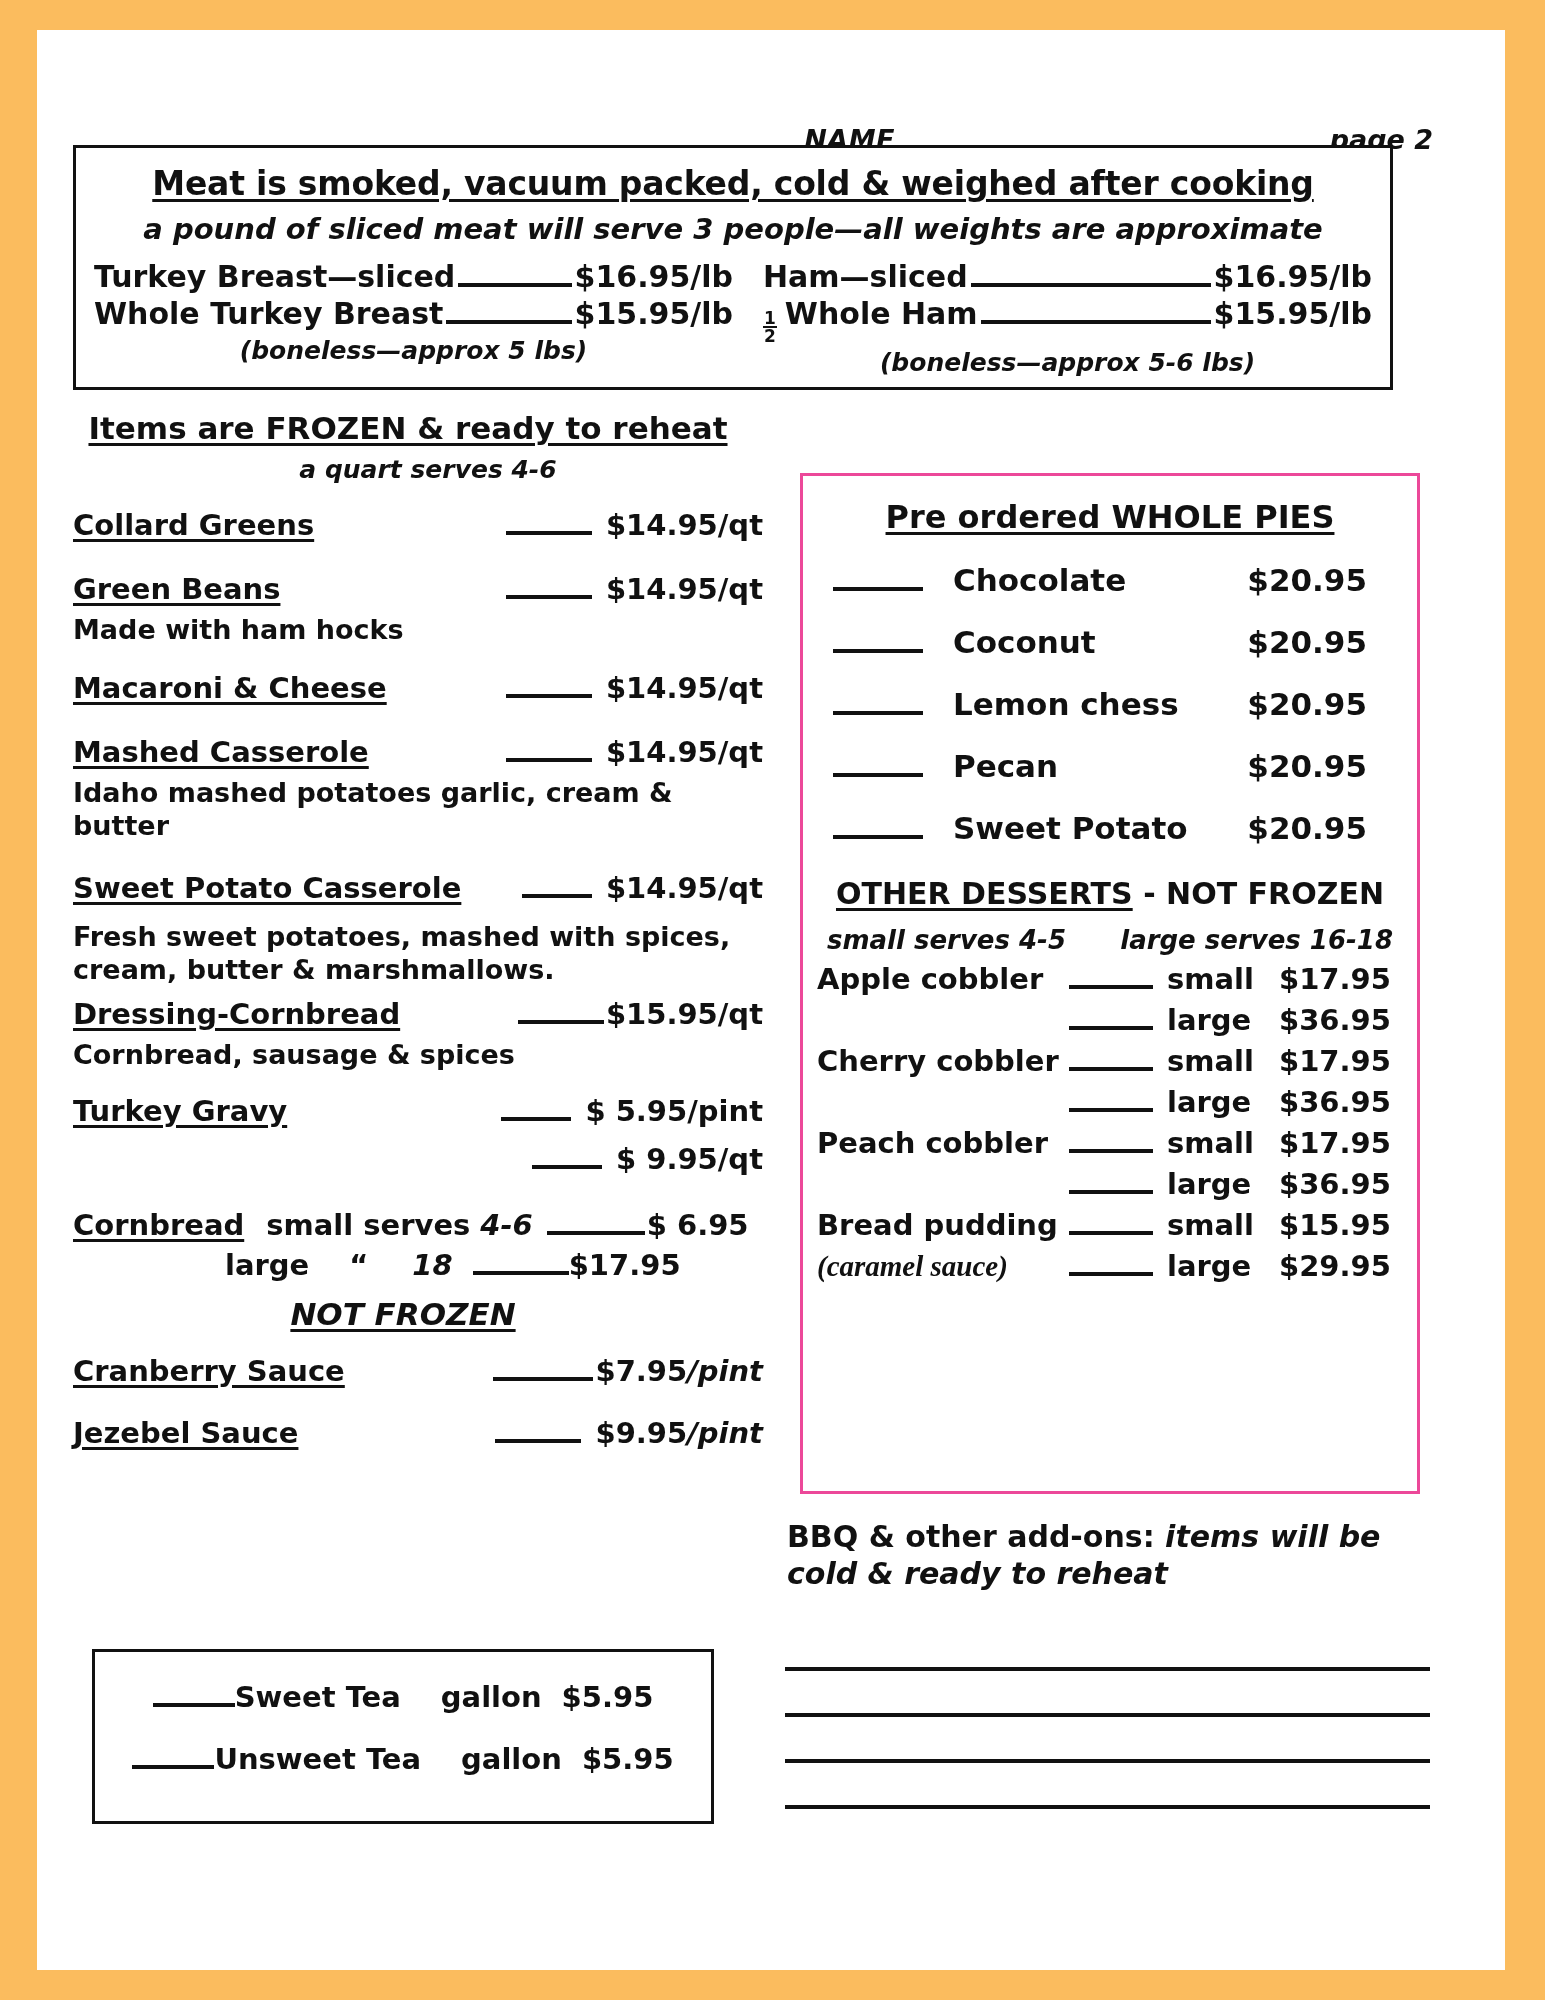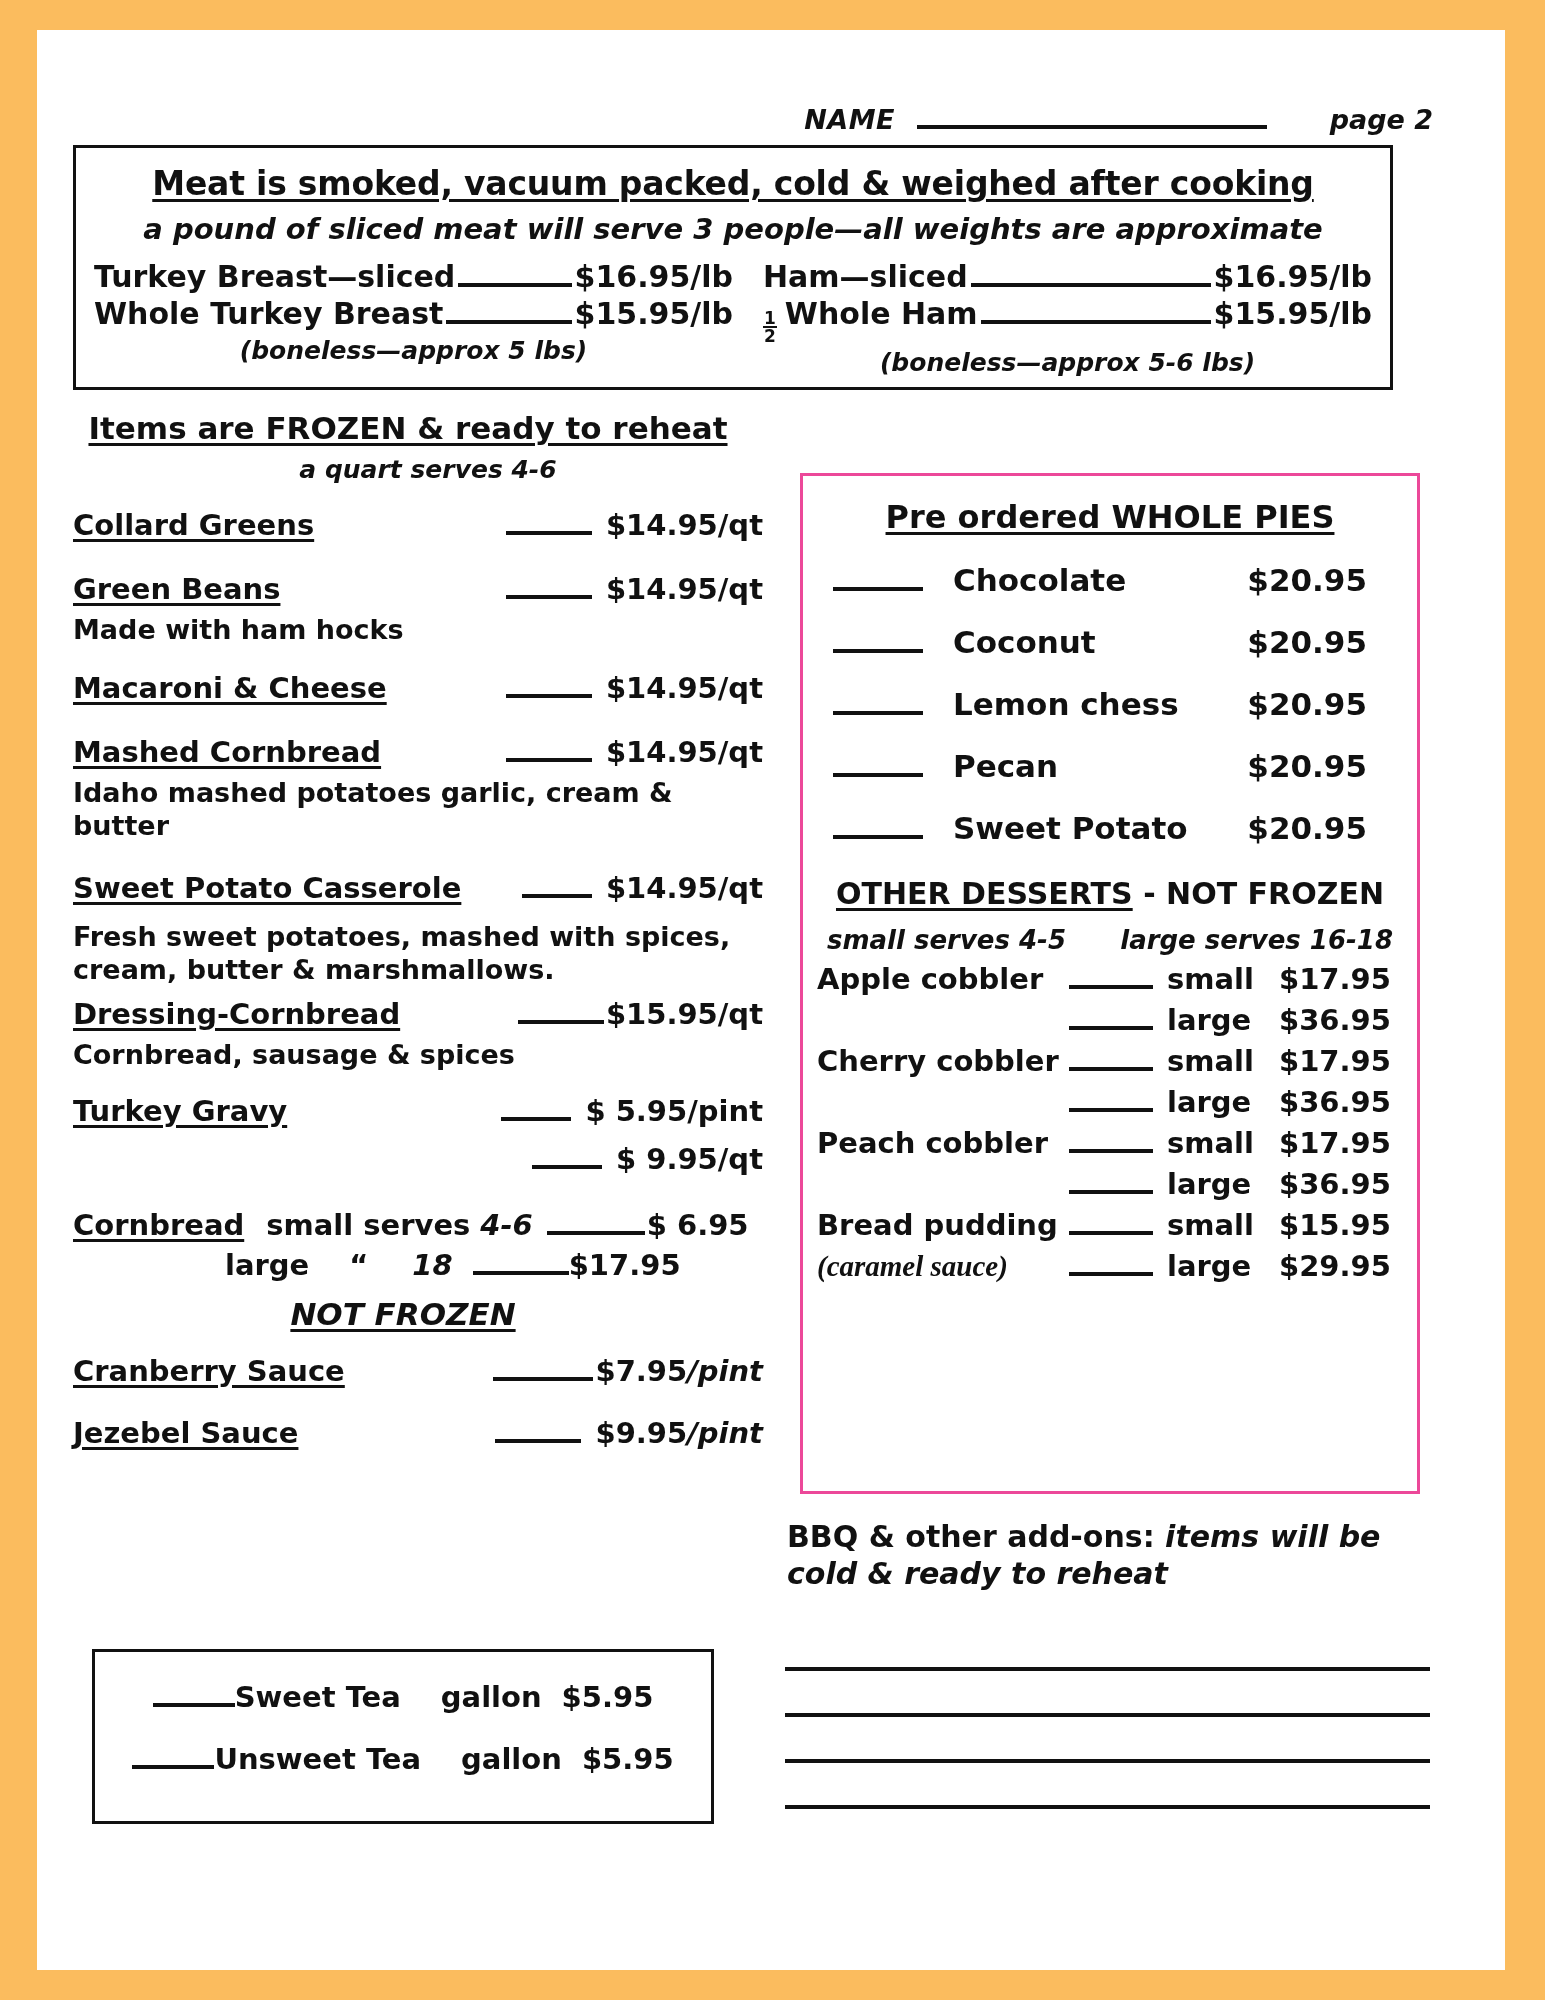--- a/index.html
+++ b/index.html
@@ -20,21 +20,21 @@
     left: 0; top: 0;
     width: 1468px; height: 1940px;
     color: #111;
   }
   
   .u { text-decoration: underline; text-decoration-thickness: 3px; text-underline-offset: 4px; }
   .ital { font-style: italic; }
 
   
   .nameline {
-    position: absolute; left: 0; top: 74px; width: 1420px;
+    position: absolute; left: 0; top: 94px; width: 1420px;
     display: flex; align-items: baseline; justify-content: flex-end;
     padding-right: 24px;
   }
   .nameline .lbl {
     font-style: italic; font-weight: bold; font-size: 27px;
     letter-spacing: .5px;
   }
   .nameline .ruler {
     width: 350px; height: 0; border-bottom: 4px solid #111;
     margin: 0 16px 6px 22px;
@@ -234,21 +234,21 @@
     <div class="desc">Made with ham hocks</div>
 
     <div class="item" style="margin-top:24px;">
       <span class="nm u">Macaroni &amp; Cheese  </span>
       <span class="spacer"></span>
       <span class="ln"></span>
       <span class="pr">$14.95/qt</span>
     </div>
 
     <div class="item" style="margin-top:30px;">
-      <span class="nm u">Mashed Cornbread</span>
+      <span class="nm u">Mashed Casserole</span>
       <span class="spacer"></span>
       <span class="ln"></span>
       <span class="pr">$14.95/qt</span>
     </div>
     <div class="desc">Idaho mashed potatoes garlic, cream &amp; butter</div>
 
     <div class="item" style="margin-top:28px;">
       <span class="nm u">Sweet Potato Casserole</span>
       <span class="spacer"></span>
       <span class="ln sm"></span>

